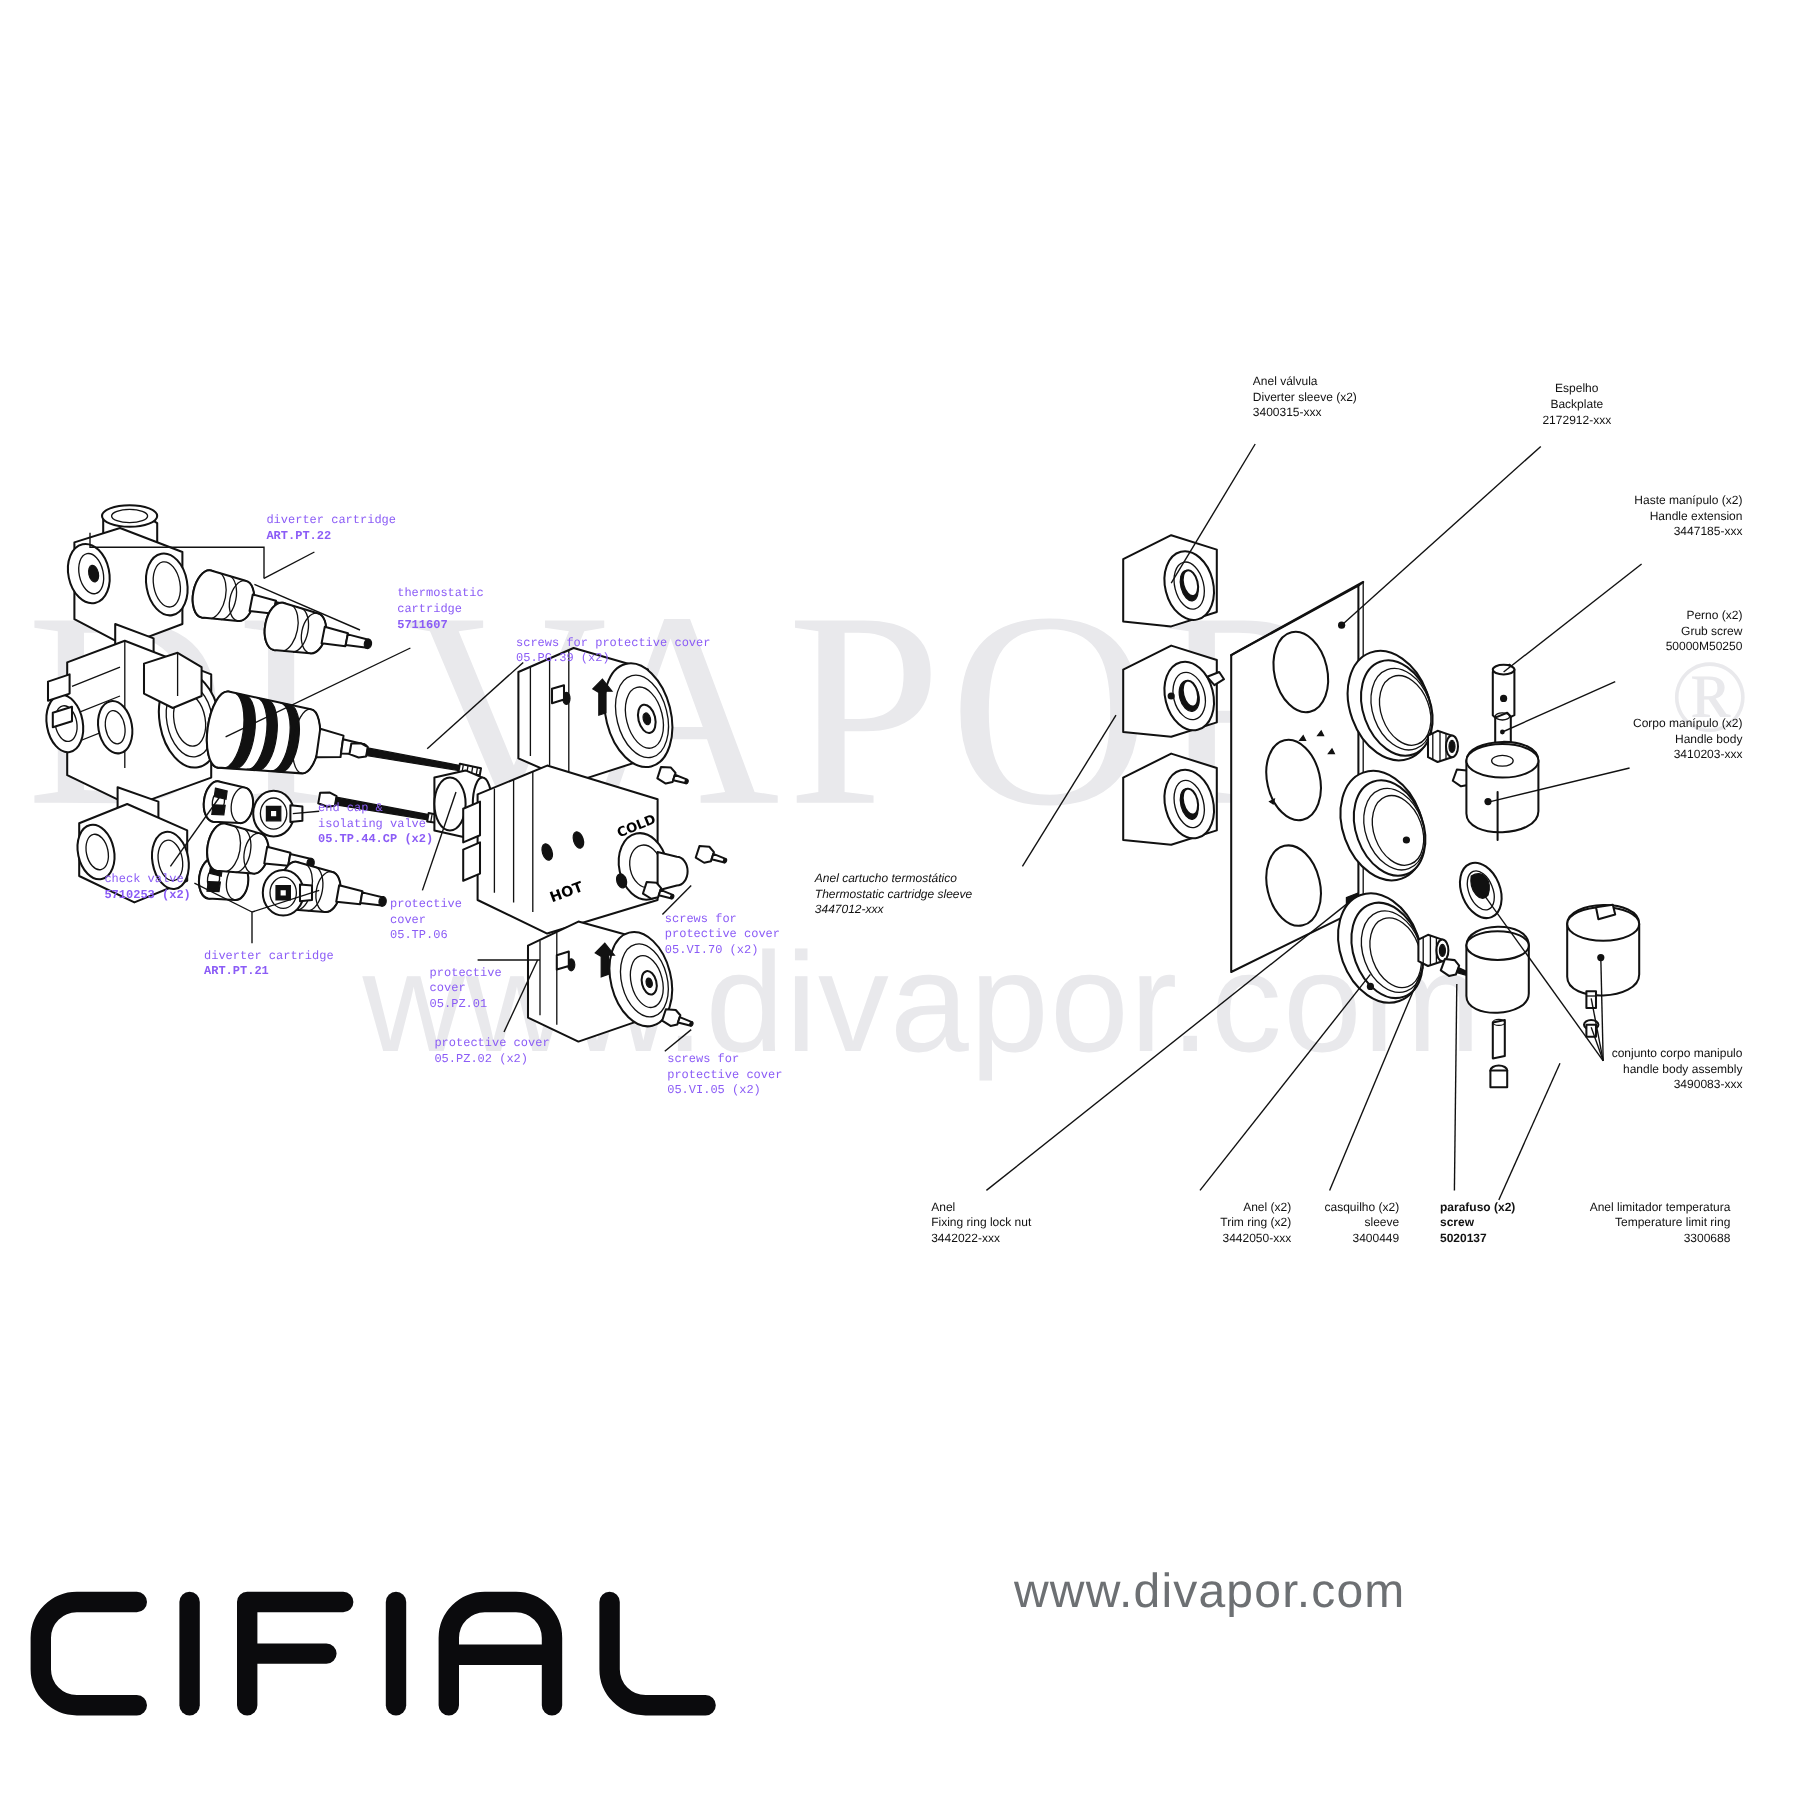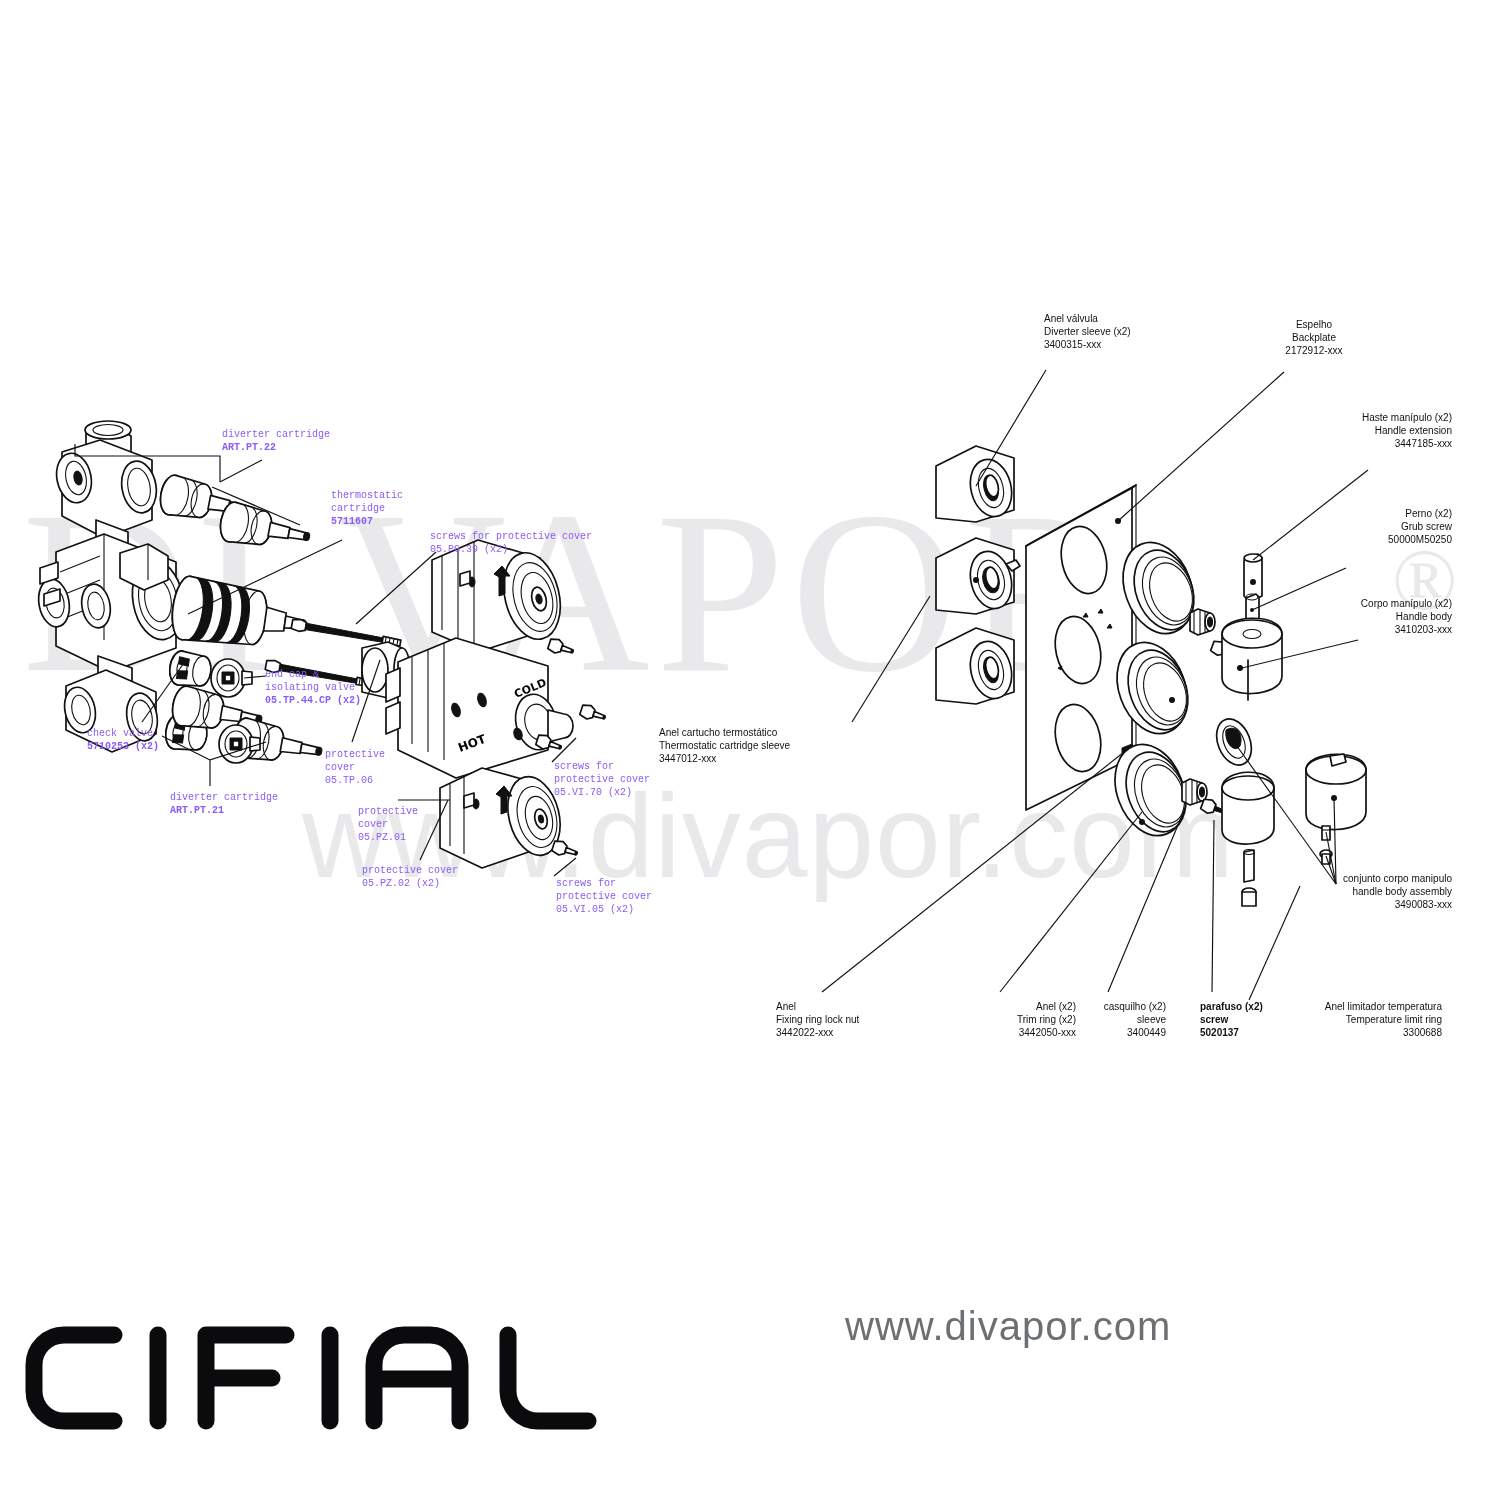--- a/index.html
+++ b/index.html
@@ -498,21 +498,21 @@
       <div class="lbl l-right ralign" style="left: 1236px; top: 507px; width: 216px;">
         <div>Perno (x2)</div>
         <div>Grub screw</div>
         <div>50000M50250</div>
       </div>
       <div class="lbl l-right ralign" style="left: 1236px; top: 597px; width: 216px;">
         <div>Corpo manípulo (x2)</div>
         <div>Handle body</div>
         <div>3410203-xxx</div>
       </div>
-      <div class="lbl l-right" style="left: 659px; top: 726px;">
+      <div class="lbl l-right" style="left: 679px; top: 726px; font-style: italic;">
         <div>Anel cartucho termostático</div>
         <div>Thermostatic cartridge sleeve</div>
         <div>3447012-xxx</div>
       </div>
       <div class="lbl l-right ralign" style="left: 1236px; top: 872px; width: 216px;">
         <div>conjunto corpo manipulo</div>
         <div>handle body assembly</div>
         <div>3490083-xxx</div>
       </div>
       <div class="lbl l-right" style="left: 776px; top: 1000px;">

